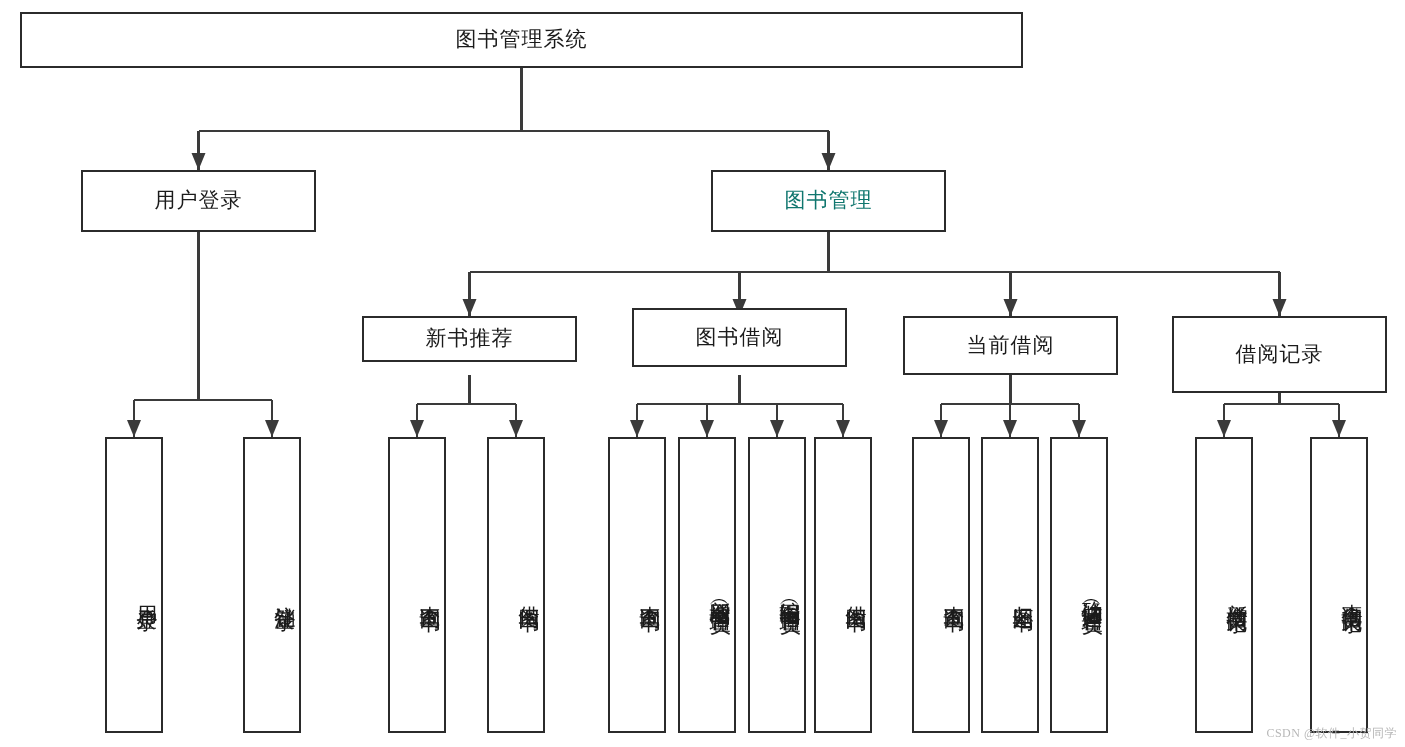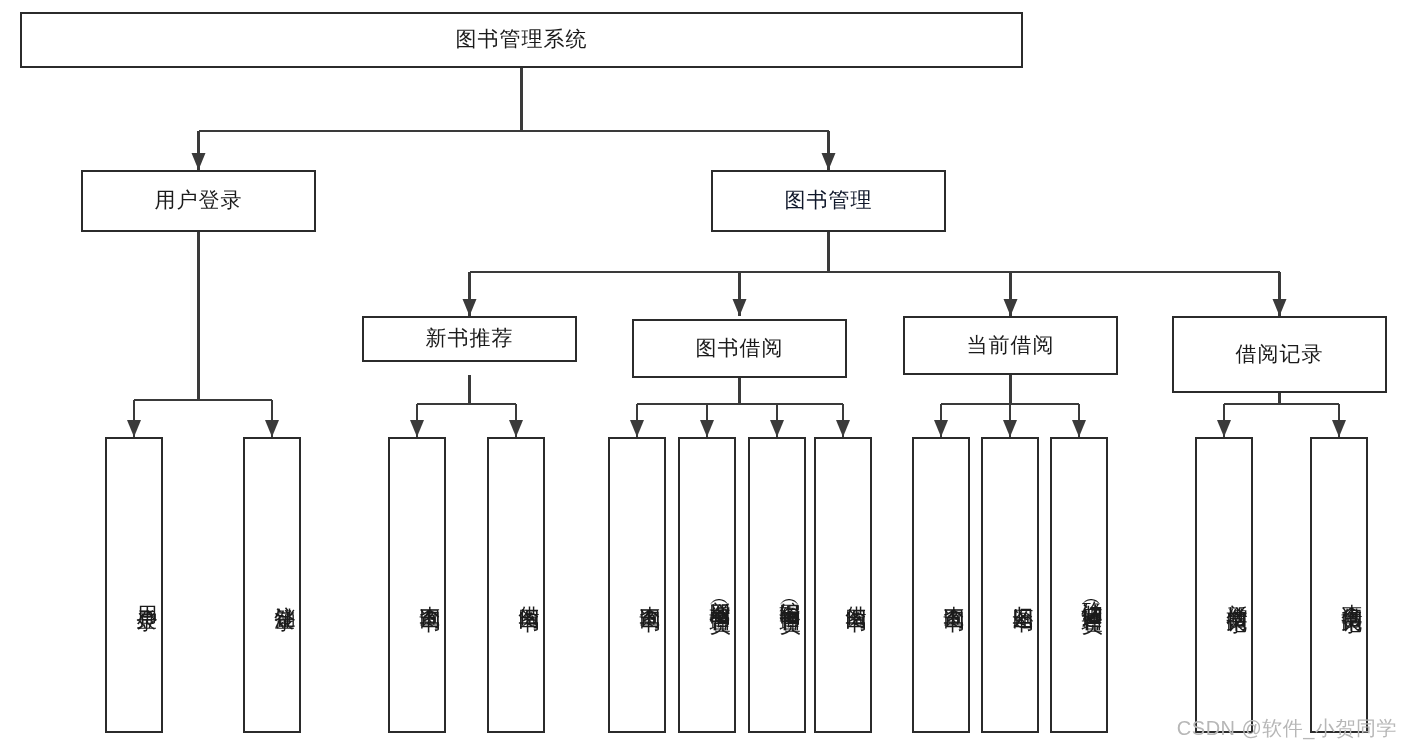--- a/index.html
+++ b/index.html
@@ -54,26 +54,26 @@
   }
   .node.vert .vlabel {
     writing-mode: vertical-rl;
     text-orientation: upright;
     white-space: nowrap;
   }
   #watermark {
     position: absolute;
     right: 8px;
     bottom: 5px;
-    font-size: 20px;
+    font-size: 12px;
     color: #b7b7b7;
     letter-spacing: 0.5px;
     z-index: 5;
     white-space: nowrap;
-    font-family: Liberation Sans, sans-serif;
+    font-family: Liberation Serif, serif;
   }
 </style>
 </head>
 <body>
 
 <div id="canvas">
   <svg id="edges" viewBox="0 0 1405 747">
       <line x1="521.5" y1="68" x2="521.5" y2="131" stroke="#3a3a3a" stroke-width="2.2" shape-rendering="crispEdges"></line>
       <line x1="198.5" y1="131" x2="828.5" y2="131" stroke="#3a3a3a" stroke-width="2.2" shape-rendering="crispEdges"></line>
       <line x1="198.5" y1="131" x2="198.5" y2="170" stroke="#3a3a3a" stroke-width="2.2" shape-rendering="crispEdges"></line>
@@ -127,27 +127,27 @@
       <line x1="1339" y1="404" x2="1339" y2="437" stroke="#3a3a3a" stroke-width="2.2" shape-rendering="crispEdges"></line>
       <polygon points="1332,420 1346,420 1339,437" fill="#3a3a3a"></polygon>
     </svg>
   <div id="nodes">
       <div class="node horiz" style="left: 20px; top: 12px; width: 1003px; height: 56px; border-color: rgb(43, 43, 43); background: rgb(255, 255, 255); color: rgb(27, 27, 27);">
         <span class="hlabel">图书管理系统</span>
       </div>
       <div class="node horiz" style="left: 81px; top: 170px; width: 235px; height: 62px; border-color: rgb(43, 43, 43); background: rgb(255, 255, 255); color: rgb(27, 27, 27);">
         <span class="hlabel">用户登录</span>
       </div>
-      <div class="node horiz" style="left: 711px; top: 170px; width: 235px; height: 62px; border-color: rgb(43, 43, 43); background: rgb(255, 255, 255); color: #0f172a;">
+      <div class="node horiz" style="left: 711px; top: 170px; width: 235px; height: 62px; border-color: rgb(43, 43, 43); background: rgb(255, 255, 255); color: #0f766e;">
         <span class="hlabel">图书管理</span>
       </div>
       <div class="node horiz" style="left: 362px; top: 316px; width: 215px; height: 46px; border-color: rgb(43, 43, 43); background: rgb(255, 255, 255); color: rgb(27, 27, 27);">
         <span class="hlabel">新书推荐</span>
       </div>
-      <div class="node horiz" style="left: 632px; top: 319px; width: 215px; height: 59px; border-color: rgb(43, 43, 43); background: rgb(255, 255, 255); color: rgb(27, 27, 27);">
+      <div class="node horiz" style="left: 632px; top: 308px; width: 215px; height: 59px; border-color: rgb(43, 43, 43); background: rgb(255, 255, 255); color: rgb(27, 27, 27);">
         <span class="hlabel">图书借阅</span>
       </div>
       <div class="node horiz" style="left: 903px; top: 316px; width: 215px; height: 59px; border-color: rgb(43, 43, 43); background: rgb(255, 255, 255); color: rgb(27, 27, 27);">
         <span class="hlabel">当前借阅</span>
       </div>
       <div class="node horiz" style="left: 1172px; top: 316px; width: 215px; height: 77px; border-color: rgb(43, 43, 43); background: rgb(255, 255, 255); color: rgb(27, 27, 27);">
         <span class="hlabel">借阅记录</span>
       </div>
       <div class="node vert" style="left: 105px; top: 437px; width: 58px; height: 296px; border-color: rgb(43, 43, 43); background: rgb(255, 255, 255); color: rgb(27, 27, 27);">
         <span class="vlabel">用户登录</span>

